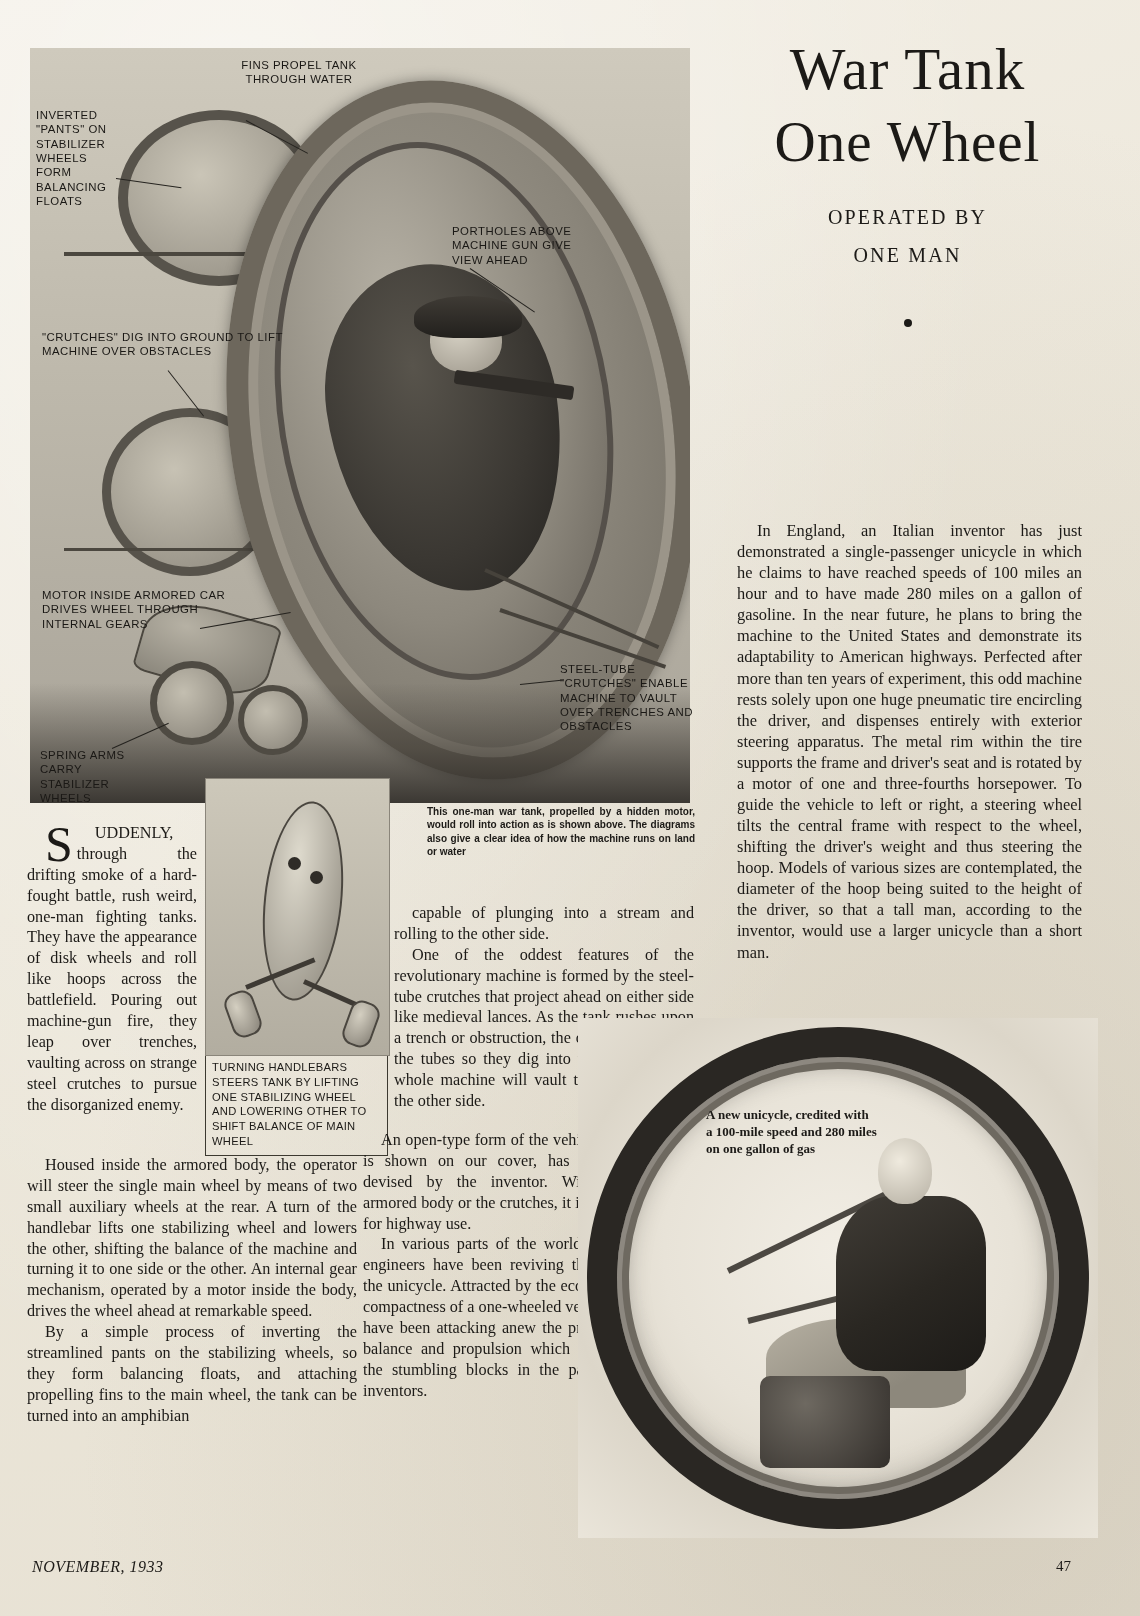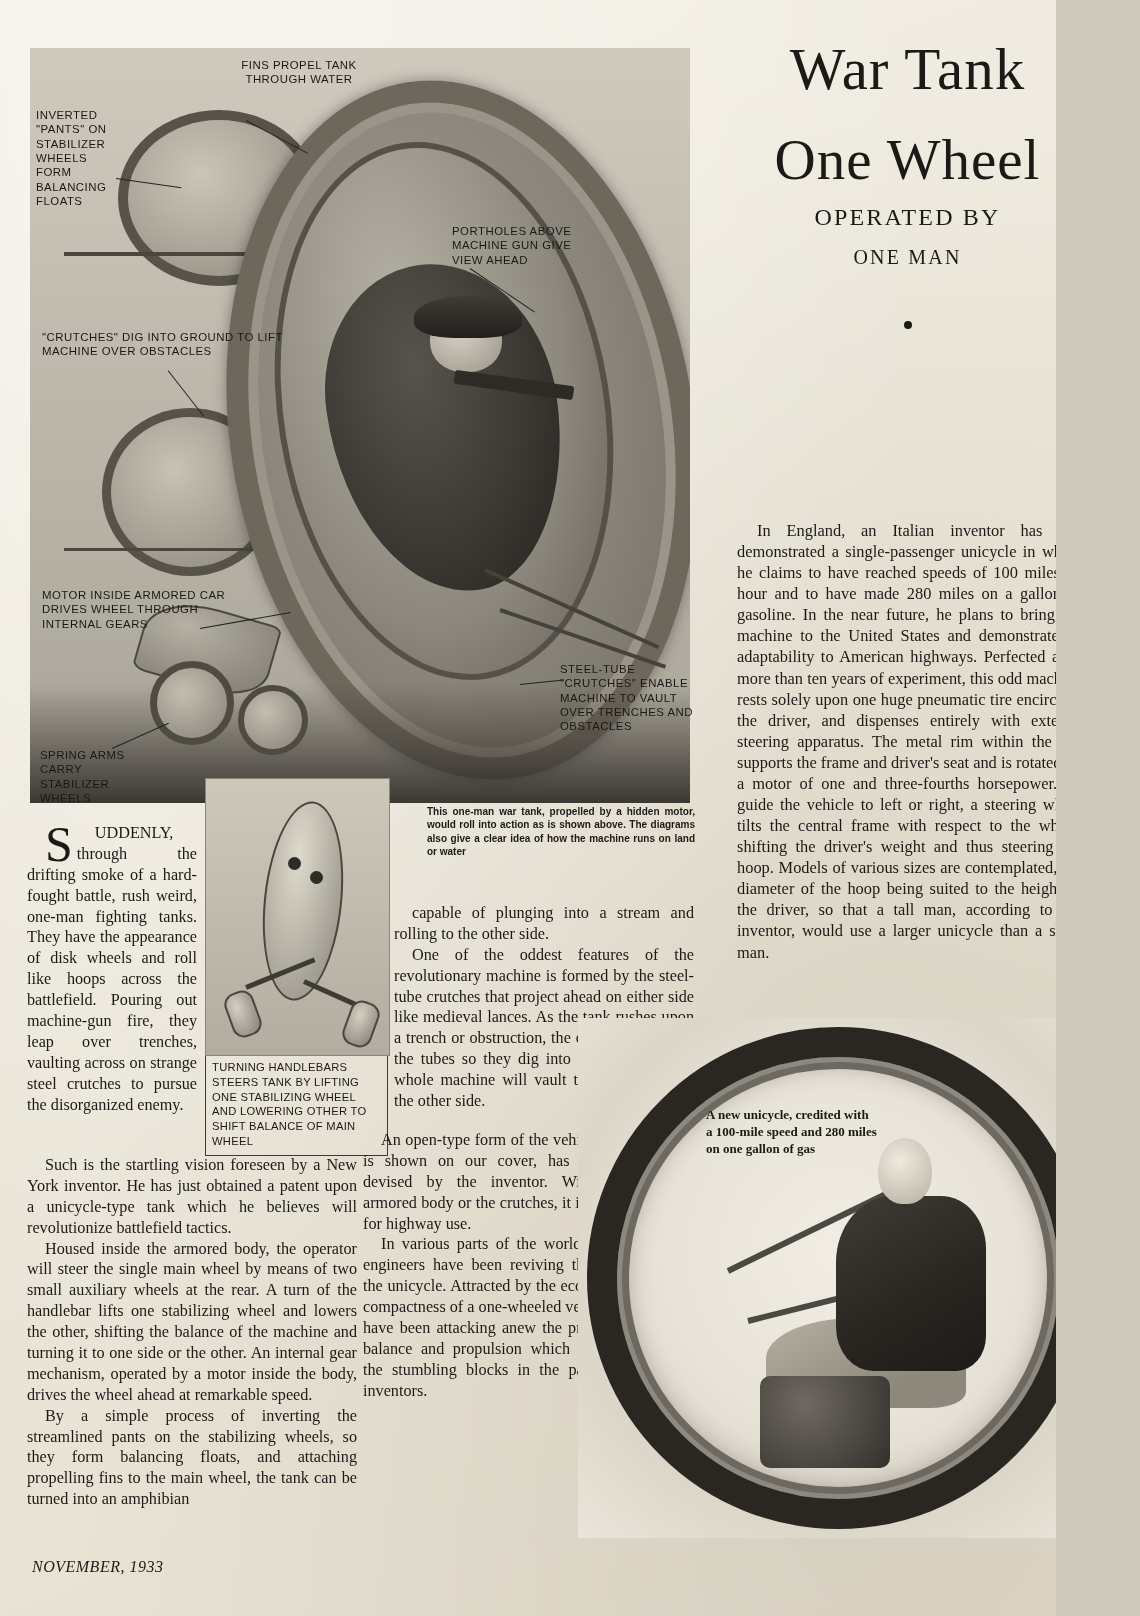--- a/index.html
+++ b/index.html
@@ -2,21 +2,21 @@
 <html><head>
 <meta charset="utf-8">
 <style>
   html, body {
     margin: 0;
     padding: 0;
     background: #cfc9bb;
   }
   .page {
     position: relative;
-    width: 1056px;
+    width: 1140px;
     height: 1616px;
     background: #eeeae0;
     overflow: hidden;
     font-family: "Liberation Serif", serif;
     color: #1c1a17;
   }
   
   .page:before {
     content: "";
     position: absolute;
@@ -44,27 +44,27 @@
     font-weight: normal;
   }
   .hl-on {
     font-size: 27px;
     letter-spacing: 2px;
     margin-top: 22px;
   }
   .hl-2 {
     font-size: 57px;
     line-height: 1.0;
-    margin-top: 32px;
+    margin-top: 14px;
     letter-spacing: 1px;
   }
   .hl-3 {
-    font-size: 24px;
+    font-size: 20px;
     letter-spacing: 2.2px;
-    margin-top: 16px;
+    margin-top: 36px;
   }
   .hl-4 {
     font-size: 20px;
     letter-spacing: 2.2px;
     margin-top: 15px;
   }
   .hl-dot {
     width: 8px; height: 8px;
     background: #1c1a17;
     border-radius: 50%;
@@ -515,21 +515,20 @@
   </div>
   <div class="caption-box">TURNING HANDLEBARS STEERS TANK BY LIFTING ONE STABILIZING WHEEL AND LOWERING OTHER TO SHIFT BALANCE OF MAIN WHEEL</div>
 
   <div class="cap-bold">This one-man war tank, propelled by a hidden motor, would roll into action as is shown above. The diagrams also give a clear idea of how the machine runs on land or water</div>
 
   <div class="col-left">
     <p><span class="dropcap">S</span><span>UDDENLY, through the drifting smoke of a hard-fought battle, rush weird, one-man fighting tanks. They have the appearance of disk wheels and roll like hoops across the battlefield. Pouring out machine-gun fire, they leap over trenches, vaulting across on strange steel crutches to pursue the disorganized enemy.</span></p>
   </div>
 
   <div class="col-left-wide">
-    <p>Such is the startling vision foreseen by a New York inventor. He has just obtained a patent upon a unicycle-type tank which he believes will revolutionize battlefield tactics.</p>
     <p>Housed inside the armored body, the operator will steer the single main wheel by means of two small auxiliary wheels at the rear. A turn of the handlebar lifts one stabilizing wheel and lowers the other, shifting the balance of the machine and turning it to one side or the other. An internal gear mechanism, operated by a motor inside the body, drives the wheel ahead at remarkable speed.</p>
     <p>By a simple process of inverting the streamlined pants on the stabilizing wheels, so they form balancing floats, and attaching propelling fins to the main wheel, the tank can be turned into an amphibian</p>
   </div>
 
   <div class="col-mid">
     <p>capable of plunging into a stream and rolling to the other side.</p>
     <p>One of the oddest features of the revolutionary machine is formed by the steel-tube crutches that project ahead on either side like medieval lances. As the tank rushes upon a trench or obstruction, the operator will drop the tubes so they dig into the earth and the whole machine will vault through the air to the other side.</p>
   </div>
 
   <div class="col-mid-narrow">

